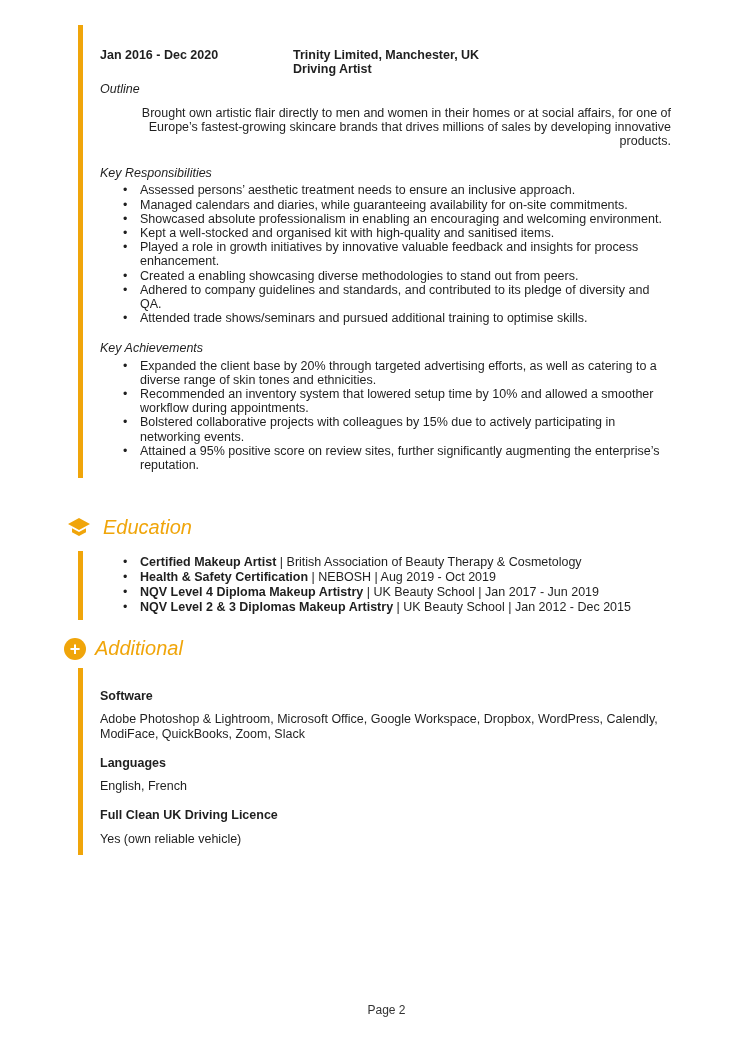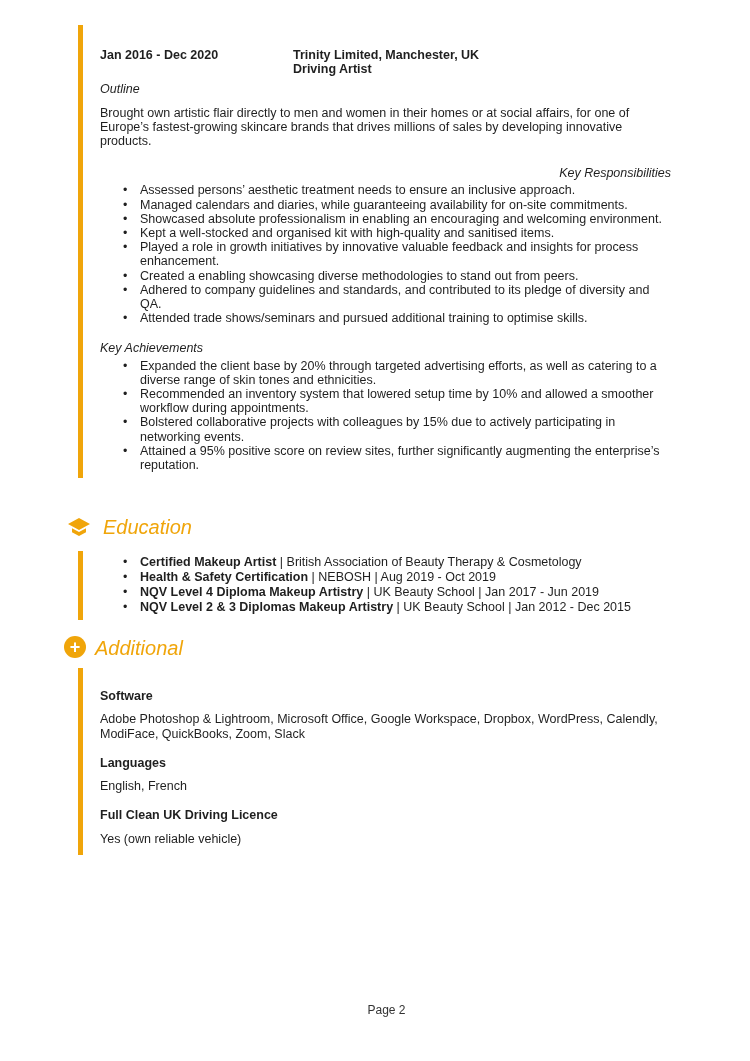--- a/index.html
+++ b/index.html
@@ -23,30 +23,30 @@
   }
   .bold { font-weight: bold; }
   p { margin: 0; }
 
   
   .job-section { margin-top: 25px; padding-top: 23px; padding-bottom: 6px; }
   .job-header { display: flex; font-weight: bold; }
   .job-dates { width: 193px; flex: none; }
   .subhead { font-style: italic; }
   .subhead-outline { margin-top: 6px; }
-  .outline-para { margin-top: 9px; }
-  .subhead-resp { margin-top: 18px; text-align: right; }
+  .outline-para { margin-top: 9px; text-align: right; }
+  .subhead-resp { margin-top: 18px; }
   .subhead-ach { margin-top: 16px; }
   ul.bullets { margin: 3px 0 0 0; padding: 0; list-style: none; }
   ul.bullets li { position: relative; padding-left: 40px; }
   ul.bullets li::before { content: "\2022"; position: absolute; left: 23px; }
 
   
   .section-heading {
-    display: flex; align-items: flex-start;
+    display: flex; align-items: flex-end;
     margin: 0 0 0 64px;
     color: #F0A50A;
     font-size: 20px;
     font-style: italic;
     font-weight: normal;
     line-height: 24px;
   }
   .section-heading .icon { margin-right: 9px; display: inline-flex; }
   .edu-heading { margin-top: 37px; }
   .add-heading { margin-top: 16px; }

